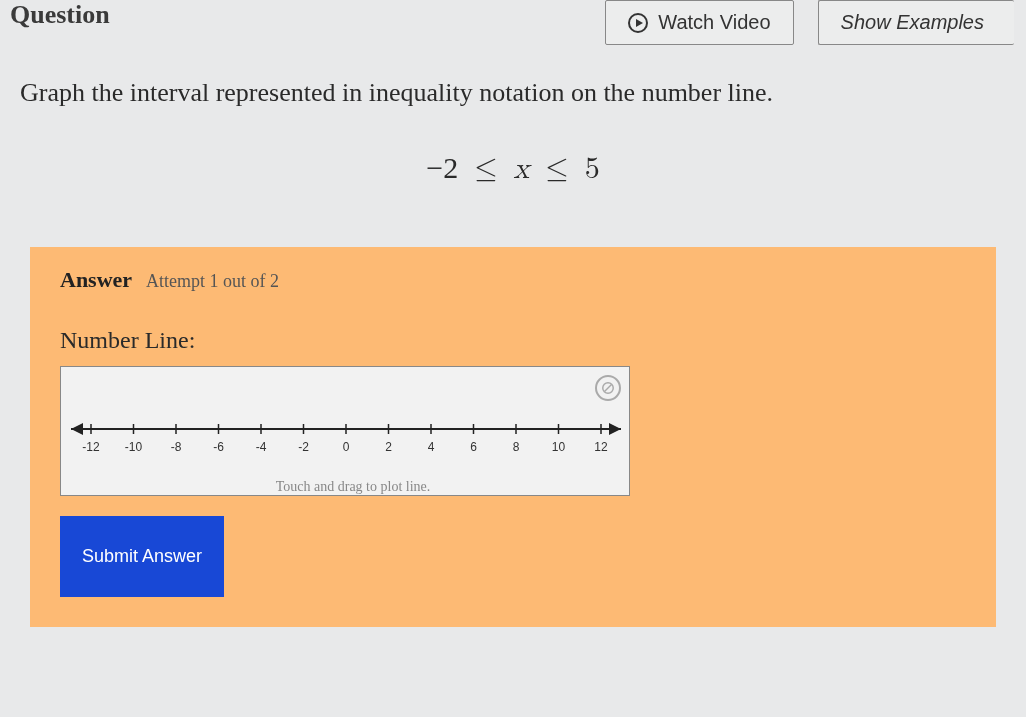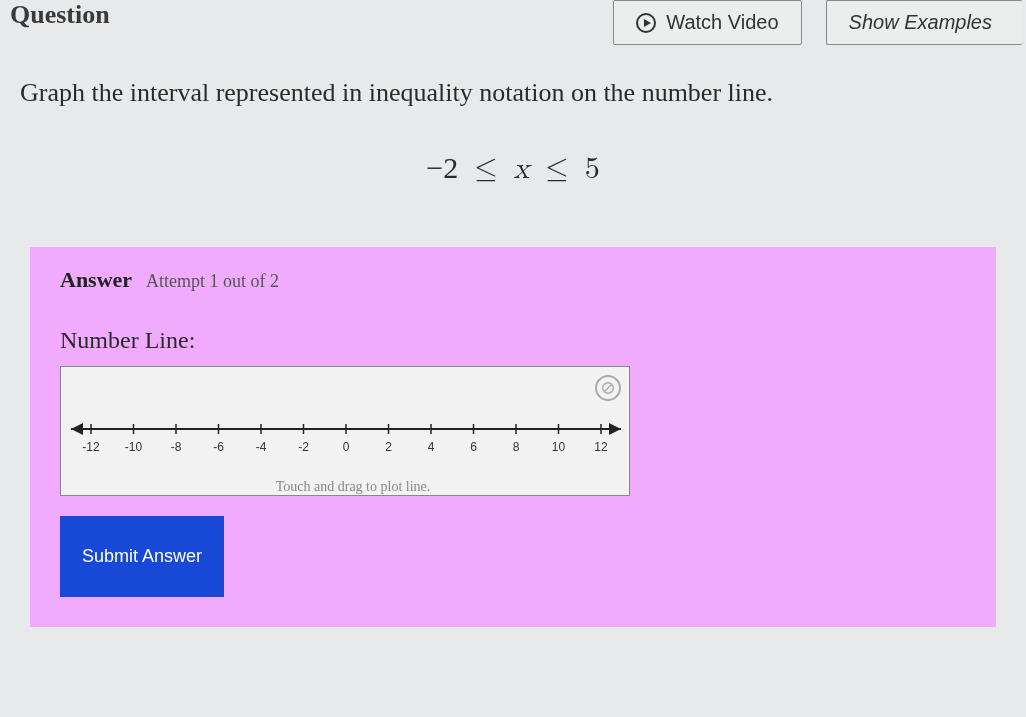--- a/index.html
+++ b/index.html
@@ -9,21 +9,21 @@
     width: 1026px;
     height: 717px;
     overflow: hidden;
     position: relative;
     color: #2a2a2a;
   }
   .header {
     display: flex;
     justify-content: space-between;
     align-items: flex-start;
-    padding: 0 4px 0 10px;
+    padding: 0 12px 0 10px;
   }
   .question-label {
     font-size: 26px;
     font-weight: bold;
     color: #3a3a3a;
     padding-top: 0;
   }
   .header-buttons {
     display: flex;
     gap: 24px;
@@ -66,21 +66,21 @@
     padding: 30px 36px 10px 20px;
     line-height: 1.4;
   }
   .math {
     text-align: center;
     font-size: 30px;
     padding: 30px 0 40px 0;
     font-family: 'Latin Modern Math', 'Cambria Math', Georgia, serif;
   }
   .answer-block {
-    background: #f0abfc;
+    background: #fdba74;
     margin: 20px 30px 0 30px;
     padding: 20px 30px 30px 30px;
   }
   .answer-row {
     font-size: 22px;
     display: flex;
     align-items: baseline;
     gap: 14px;
     margin-bottom: 34px;
   }

